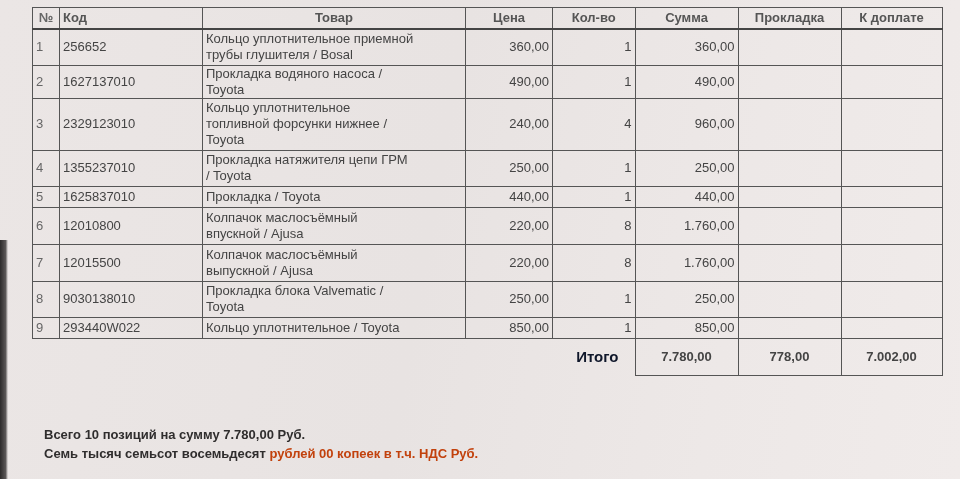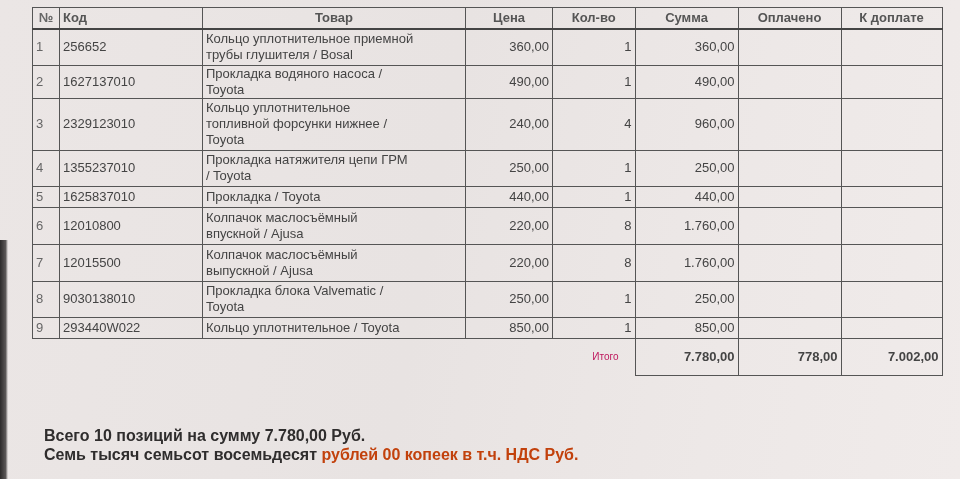--- a/index.html
+++ b/index.html
@@ -38,45 +38,45 @@
   }
   .c-num { width: 20px; color: #666 !important; }
   .c-code { width: 136px; }
   .c-name { width: 256px; }
   .c-price { width: 80px; text-align: right; }
   .c-qty { width: 63px; text-align: right; margin-left: 20px; }
   .c-sum { width: 96px; text-align: right; margin-top: 32px; }
   .c-paid { width: 96px; text-align: right; }
   .c-due { width: 94px; text-align: right; }
   td.nb { border: none !important; }
-  tr.total td { height: 36px; font-weight: bold; }
-  tr.total td.label { text-align: right; font-weight: normal; font-size: 10px; color: #be185d; padding-right: 16px; }
+  tr.total td { height: 36px; font-weight: bold; text-align: center; }
+  tr.total td.label { text-align: right; font-weight: bold; font-size: 15px; color: #0f172a; padding-right: 16px; }
   .footer {
-    position: absolute; left: 44px; font-weight: bold; font-size: 16px; color: #2f2d2d;
+    position: absolute; left: 44px; font-weight: bold; font-size: 13px; color: #2f2d2d;
   }
   .f1 { top: 427px; }
   .f2 { top: 446px; }
   .f2 .faded { font-weight: bold; color: #c2410c; }
 </style>
 </head>
 <body>
 
 <div class="paper"></div>
 <div class="left-edge"></div>
 
 <table class="inv">
   <thead>
     <tr>
       <th class="c-num">№</th>
       <th class="c-code" style="text-align:left;">Код</th>
       <th class="c-name">Товар</th>
       <th class="c-price" style="text-align:center">Цена</th>
       <th class="c-qty" style="text-align:center">Кол-во</th>
       <th class="c-sum" style="text-align:center">Сумма</th>
-      <th class="c-paid" style="text-align:center">Оплачено</th>
+      <th class="c-paid" style="text-align:center">Прокладка</th>
       <th class="c-due" style="text-align:center">К доплате</th>
     </tr>
   </thead>
   <tbody id="rows">
       <tr style="height: 36px;">
         <td class="c-num">1</td>
         <td class="c-code">256652</td>
         <td class="c-name">
           <div>Кольцо уплотнительное приемной</div>
           <div>трубы глушителя / Bosal</div>

